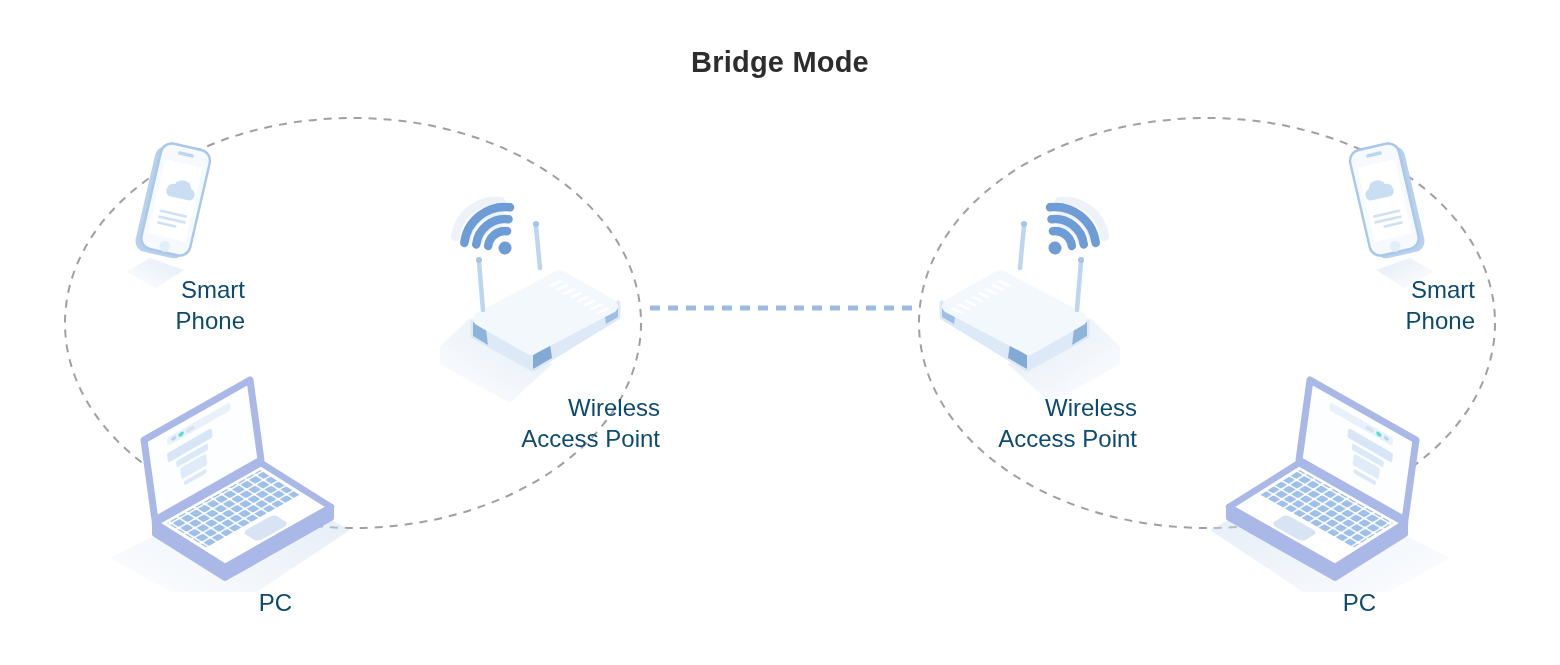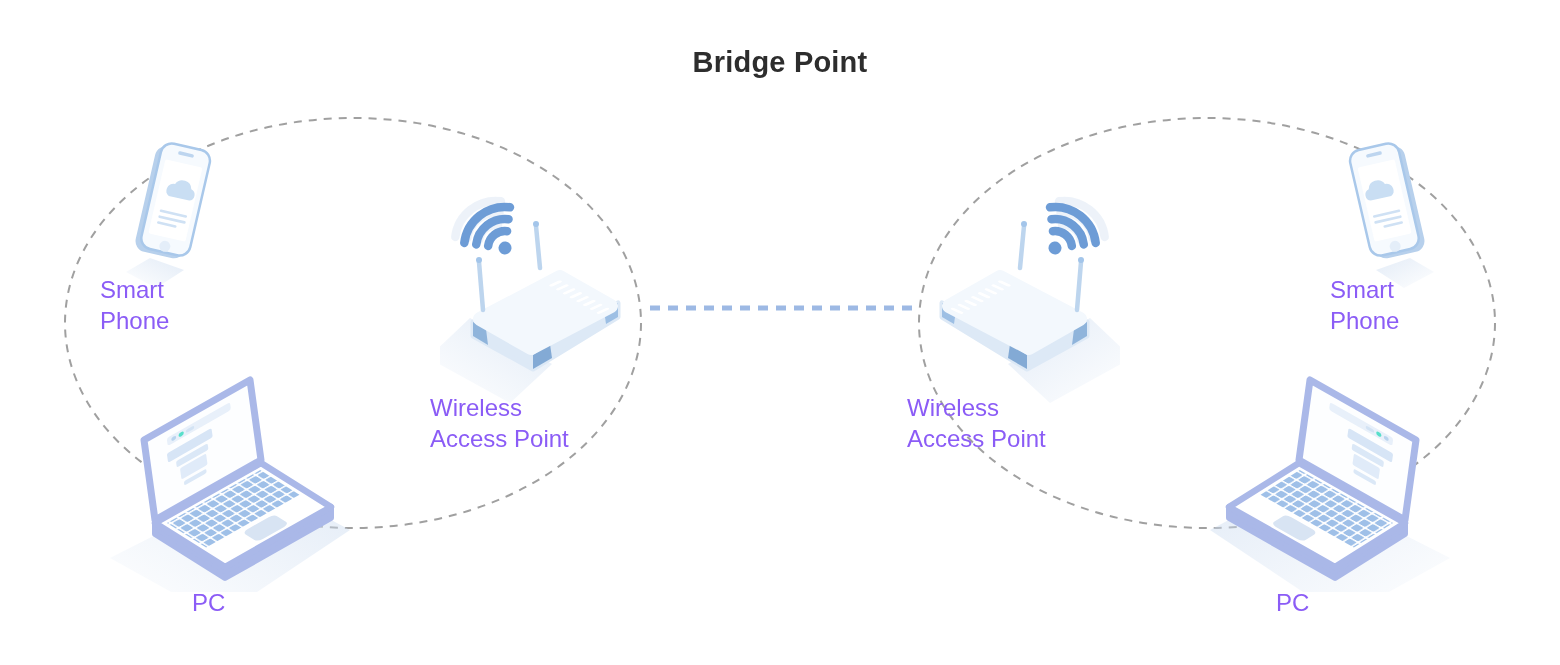--- a/index.html
+++ b/index.html
@@ -8,22 +8,22 @@
     font-family:"Liberation Sans","DejaVu Sans",sans-serif;
   }
   .title{
     position:absolute;left:0;right:0;top:46px;text-align:center;
     font-size:29px;font-weight:700;color:#2d2d2d;letter-spacing:.2px;
   }
   .overlay{position:absolute;left:0;top:0;}
   .device{position:absolute;}
   .flip{transform:scaleX(-1);}
   .label{
-    position:absolute;text-align:left;font-size:24px;line-height:31px;
-    color:#8b5cf6;white-space:pre-line;
+    position:absolute;text-align:right;font-size:24px;line-height:31px;
+    color:#0c4a6e;white-space:pre-line;
   }
   .defs-holder{position:absolute;width:0;height:0;overflow:hidden;}
 </style>
 </head>
 <body>
 
 <div class="canvas">
 
   <svg class="defs-holder" aria-hidden="true">
     <defs>
@@ -112,21 +112,21 @@
 
         <polygon points="55,161 161,101 231,145 125,205" fill="#ffffff" stroke="#aab8e8" stroke-width="6.5" stroke-linejoin="round"></polygon>
         <g transform="matrix(1.06,-0.6,0.7,0.44,55,161)">
           <rect x="6" y="8" width="88" height="56" fill="url(#keys)"></rect>
           <rect x="36" y="70" width="30" height="22" rx="5" fill="#d8e4f3"></rect>
         </g>
       </g>
     </defs>
   </svg>
 
-  <div class="title">Bridge Point</div>
+  <div class="title">Bridge Mode</div>
 
   <svg class="overlay" width="1560" height="665" viewBox="0 0 1560 665">
     <ellipse cx="353" cy="323" rx="288" ry="205" fill="none" stroke="#a0a0a0" stroke-width="2" stroke-dasharray="8 7"></ellipse>
     <ellipse cx="1207" cy="323" rx="288" ry="205" fill="none" stroke="#a0a0a0" stroke-width="2" stroke-dasharray="8 7"></ellipse>
     <line x1="650" y1="308" x2="912" y2="308" stroke="#9db9e4" stroke-width="5" stroke-dasharray="10 8"></line>
   </svg>
 
   <svg class="device" style="left:120px;top:140px" width="120" height="165" viewBox="0 0 120 165">
       <use href="#phone-shape"></use>
     </svg>

